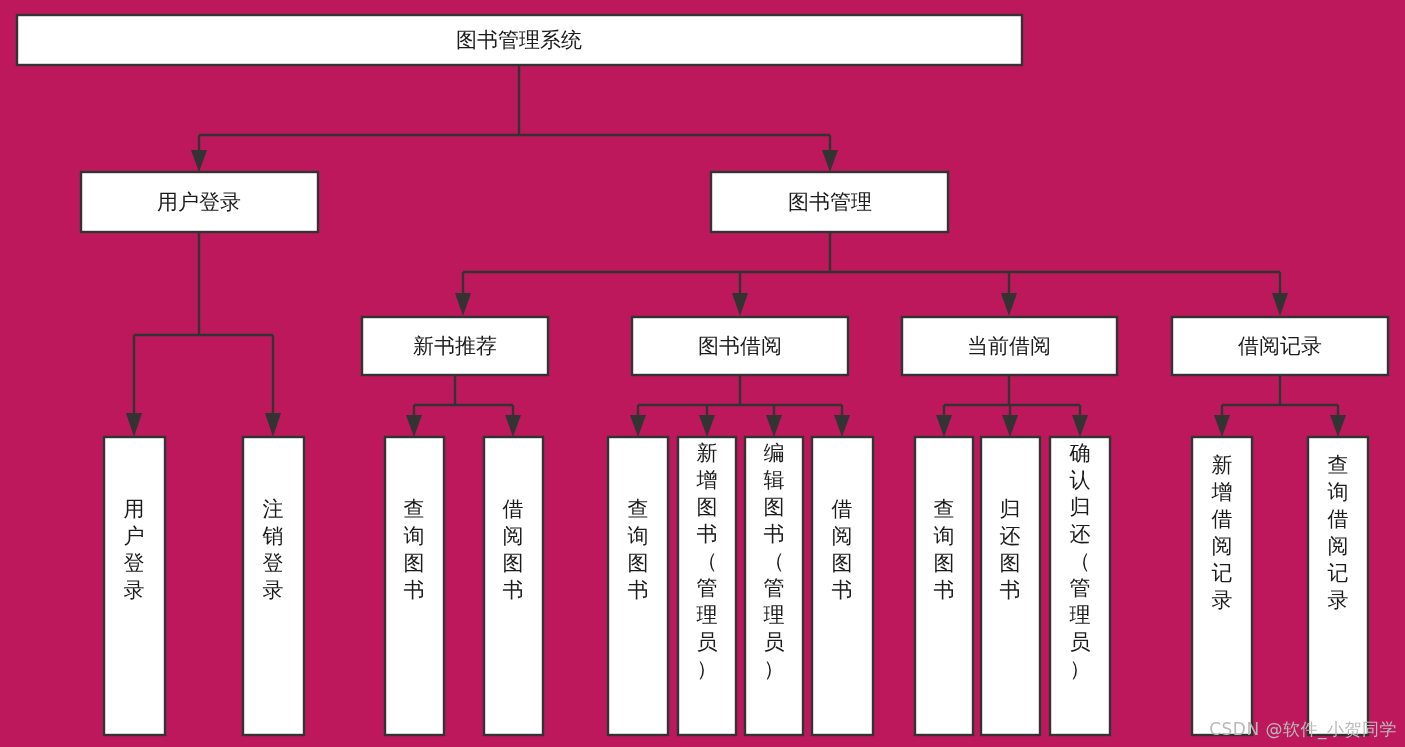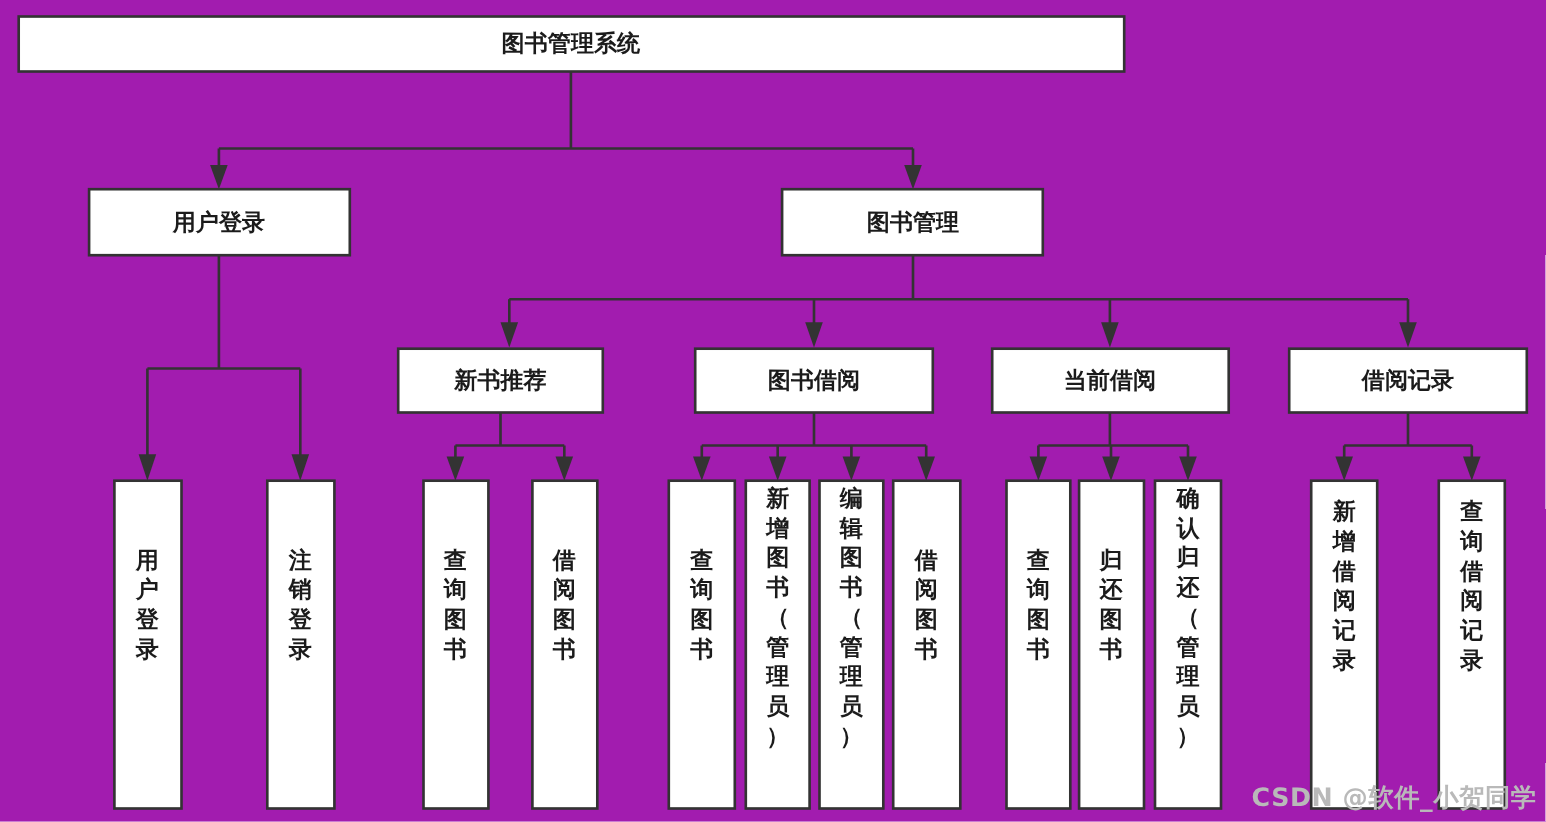--- a/index.html
+++ b/index.html
@@ -8,23 +8,22 @@
     padding: 0;
     background: #ffffff;
   }
   body {
     font-family: "DejaVu Sans", "Liberation Sans", sans-serif;
   }
   #diagram-root {
     position: relative;
     width: 1405px;
     height: 747px;
-    background: #a21caf;
+    background: #be185d;
     overflow: hidden;
-    font-weight: bold;
   }
   svg.diagram-canvas {
     position: absolute;
     left: 0;
     top: 0;
     width: 1405px;
     height: 747px;
   }
   .node-box {
     fill: #ffffff;
@@ -51,21 +50,21 @@
     font-family: "DejaVu Sans", "Liberation Sans", sans-serif;
     font-size: 21px;
     fill: #1b1b1b;
     text-anchor: middle;
   }
   .watermark-text {
     position: absolute;
     right: 8px;
     bottom: 6px;
     font-family: "DejaVu Sans", "Liberation Sans", sans-serif;
-    font-size: 23px;
+    font-size: 17px;
     color: #b9b9b9;
     letter-spacing: 0.5px;
     white-space: nowrap;
     user-select: none;
     text-align: center;
   }
 </style>
 </head>
 <body>
 

